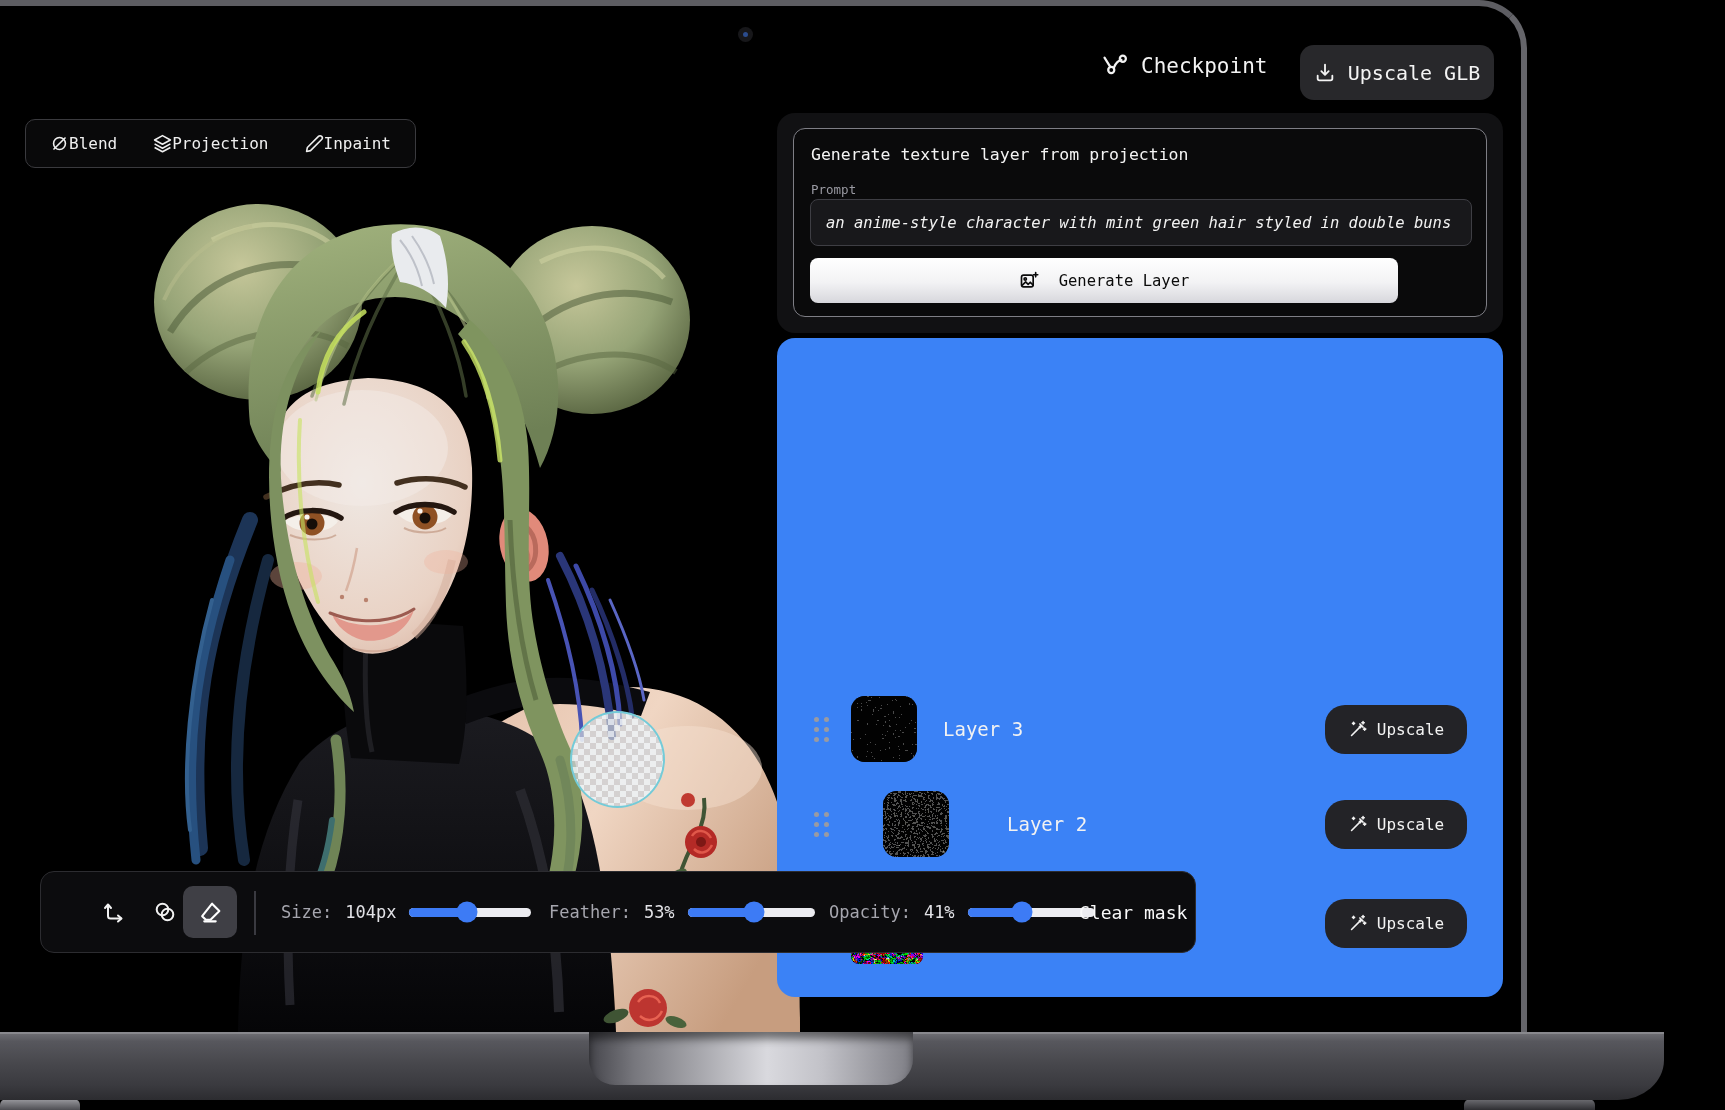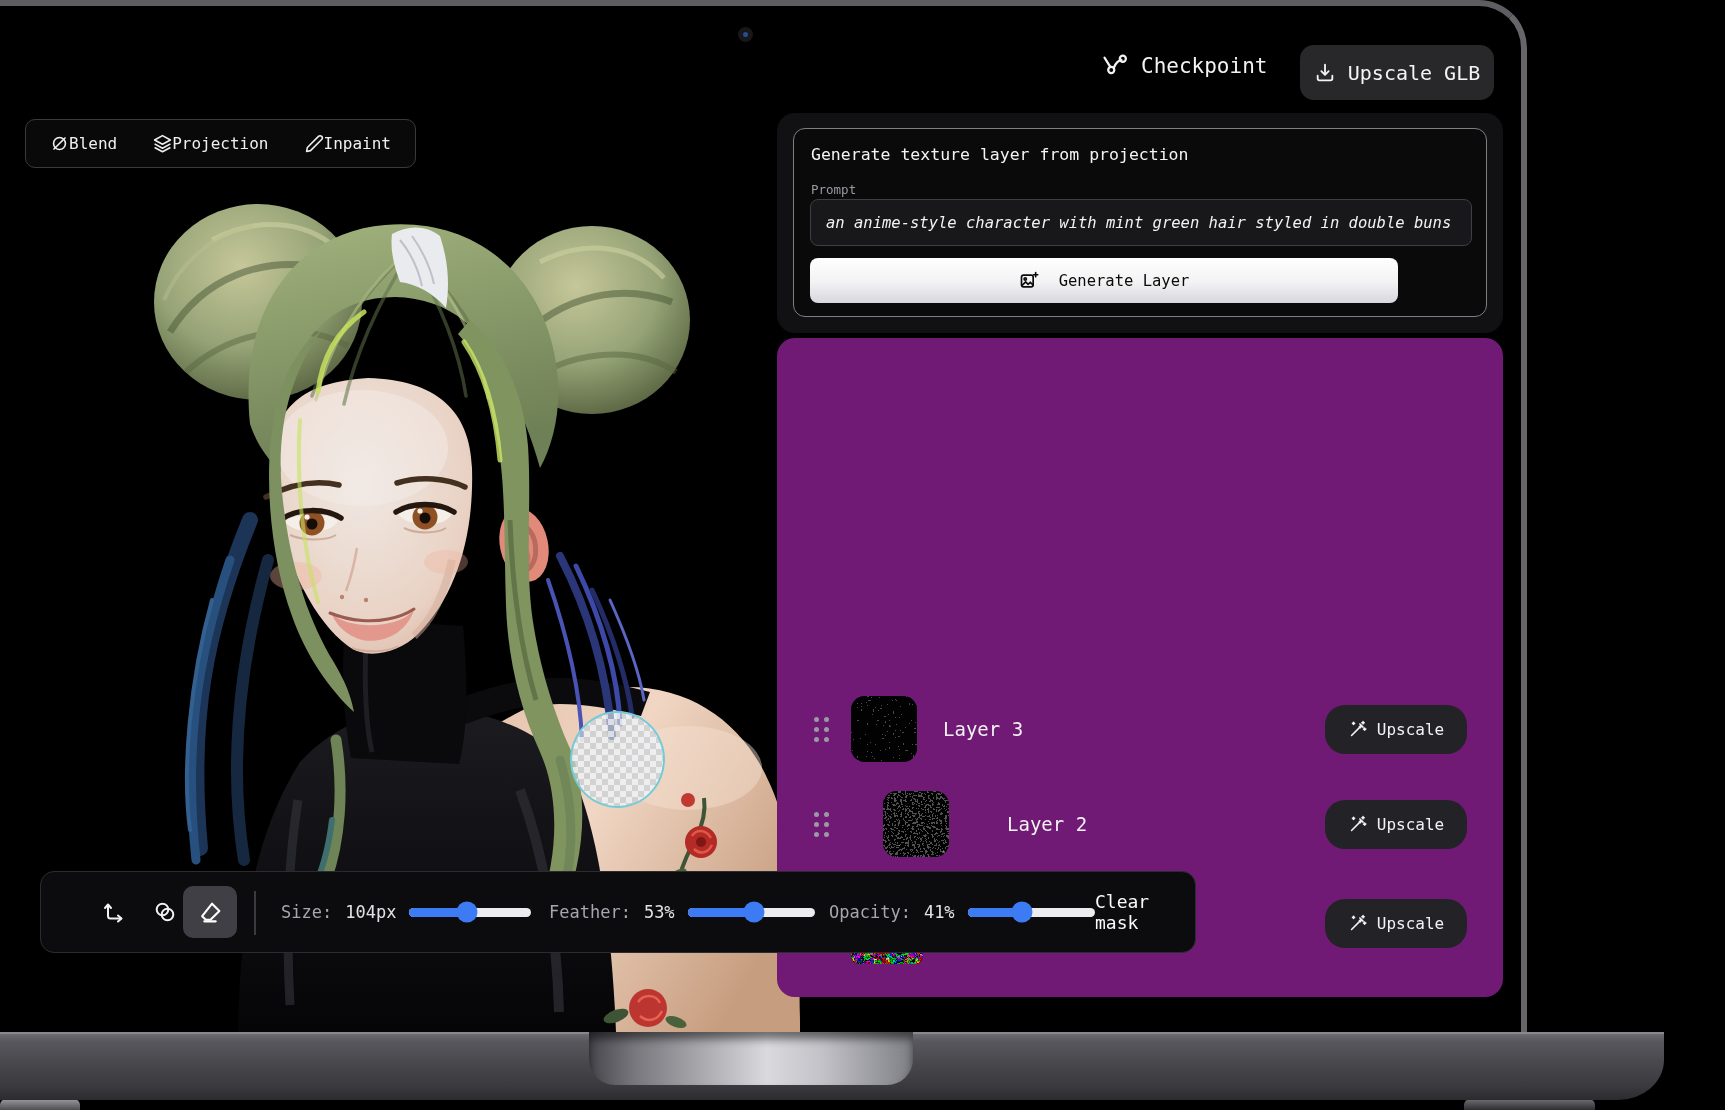--- a/index.html
+++ b/index.html
@@ -50,21 +50,21 @@
   .gen-prompt-label { position:absolute; left:17px; top:53px; color:#9a9aa2; font-size:12.5px; }
   .gen-input { position:absolute; left:16px; top:70px; width:662px; height:47px; background:#18181b;
     border:1px solid #3e3e44; border-radius:8px; color:#f2f2f2; font-size:15.5px;
     font-family:"DejaVu Sans Mono",monospace; padding:0 15px; outline:none;font-style:italic; }
   .gen-btn { position:absolute; left:16px; top:129px; width:588px; height:45px; border-radius:8px;
     background:linear-gradient(180deg,#ffffff 0%,#f2f2f4 55%,#d7d7dc 100%);
     display:flex; align-items:center; justify-content:center; gap:20px;
     color:#0b0b0b; font-size:15.5px; cursor:pointer; }
 
   .layers-panel { position:absolute; left:777px; top:338px; width:726px; height:659px;
-    background:#701a75; border-radius:18px; z-index:10; }
+    background:#3b82f6; border-radius:18px; z-index:10; }
   .layer-row { position:absolute; left:0; width:100%; display:flex; align-items:center; }
   .row-1 { top:358px; } .row-2 { top:453px;gap:32px; } .row-3 { top:544px; }
   .drag-handle { margin-left:37px; display:grid; grid-template-columns:repeat(2,5px); grid-gap:5px; cursor:grab; }
   .drag-handle i { width:5px; height:5px; border-radius:50%; background:#9a9aa2; }
   .thumb { margin-left:22px; width:66px; height:66px; border-radius:14px; overflow:hidden; cursor:pointer; flex:none; }
   .row-3 .thumb { width:72px; height:82px; border-radius:8px; }
   .thumb svg { display:block; width:100%; height:100%; }
   .layer-name { margin-left:26px; color:#f2f2f2; font-size:19px; }
   .upscale-btn { margin-left:auto; margin-right:36px; width:142px; height:49px; background:#232327;
     border-radius:20px; display:flex; align-items:center; justify-content:center; gap:10px;
@@ -81,21 +81,21 @@
   .slider-group { position:absolute; top:0; height:100%; display:flex; align-items:center; gap:13px; }
   .g1 { left:240px; } .g2 { left:508px; } .g3 { left:788px; }
   .s-label { color:#a6a6ae; font-size:17px; }
   .s-value { color:#e2e2e6; font-size:17px; }
   .slider { position:relative; height:9px; border-radius:5px; background:#ececf0; cursor:pointer; }
   .g1 .slider { width:122px; } .g2 .slider, .g3 .slider { width:127px; }
   .slider-fill { position:absolute; left:0; top:0; height:100%; border-radius:5px; background:#3d7bf5; }
   .slider-thumb { position:absolute; top:50%; width:21px; height:21px; border-radius:50%;
     background:#3d7bf5; transform:translate(-50%,-50%); cursor:grab; }
   .clear-mask { position:absolute; left:1038px; top:0; height:100%; display:flex; align-items:center;
-    color:#fafafa; font-size:18px; cursor:pointer;margin-left:16px; }
+    color:#fafafa; font-size:18px; cursor:pointer; }
 
   
   .viewport { position:absolute; left:0; top:0; width:800px; height:1032px; z-index:1; }
   .mask-circle { position:absolute; left:570px; top:711px; width:95px; height:97px; border-radius:50%;
     border:2.5px solid #74cbd8; z-index:6;
     background-image:conic-gradient(rgba(236,241,244,.9) 25%, rgba(202,208,215,.72) 0 50%,
       rgba(236,241,244,.9) 0 75%, rgba(202,208,215,.72) 0);
     background-size:12px 12px; }
   .icon { flex:none; display:inline-flex; }
 </style>

